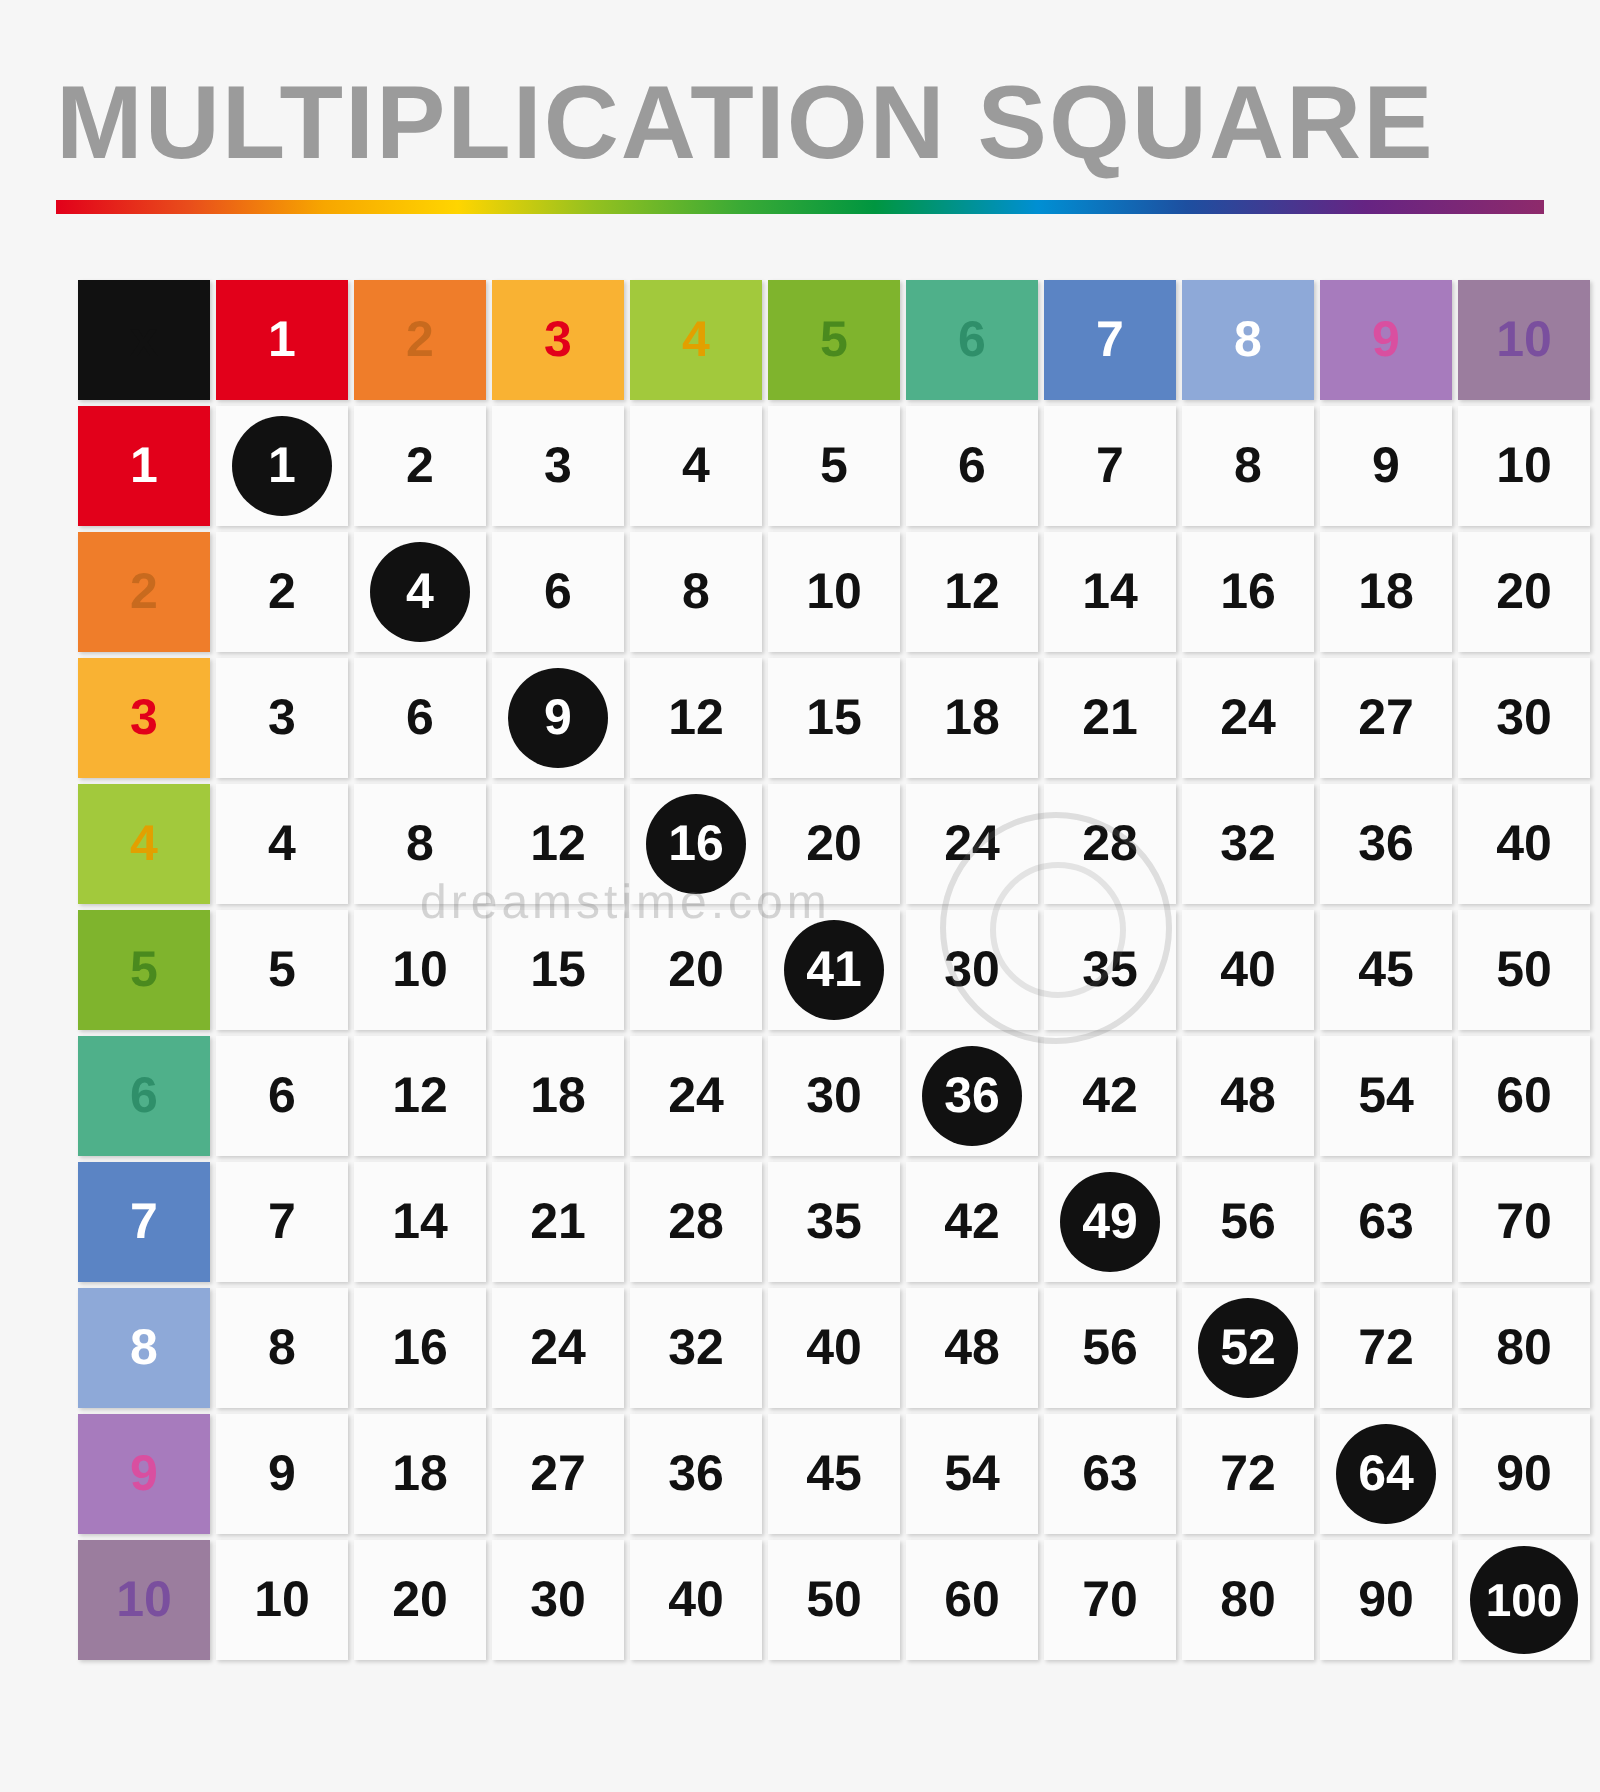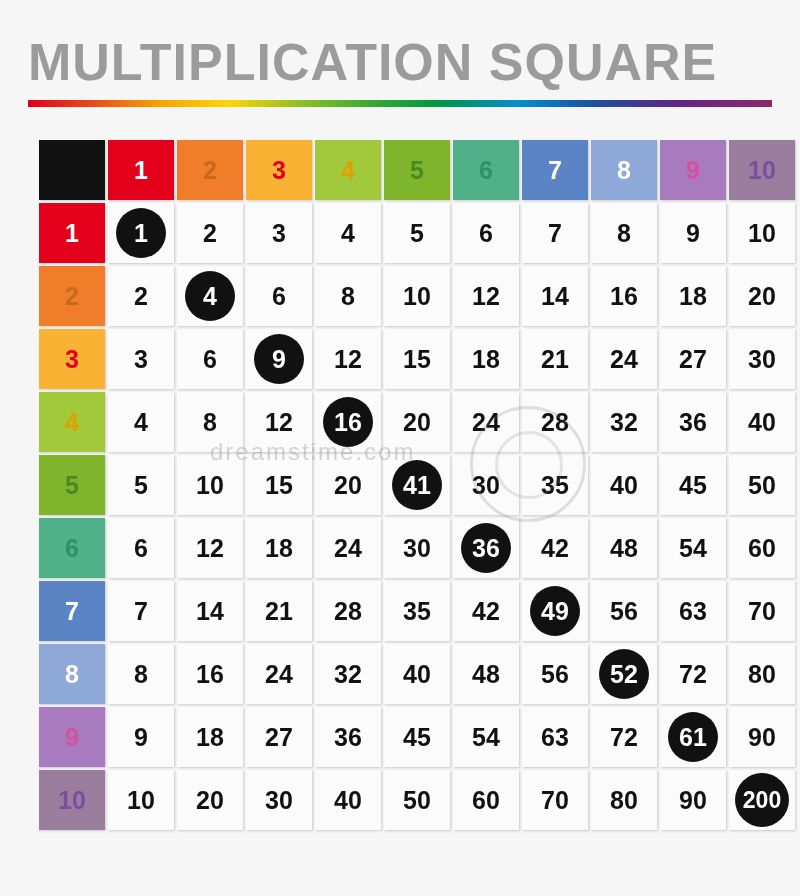--- a/index.html
+++ b/index.html
@@ -282,35 +282,35 @@
           <tr>
             <td class="rowhdr" style="background: rgb(167, 123, 189); color: rgb(217, 79, 160);">9</td>
             <td>9</td>
             <td>18</td>
             <td>27</td>
             <td>36</td>
             <td>45</td>
             <td>54</td>
             <td>63</td>
             <td>72</td>
-            <td><span class="circ">61</span></td>
+            <td><span class="circ">64</span></td>
             <td>90</td>
           </tr>
           <tr>
             <td class="rowhdr" style="background: rgb(155, 125, 158); color: rgb(122, 79, 158);">10</td>
             <td>10</td>
             <td>20</td>
             <td>30</td>
             <td>40</td>
             <td>50</td>
             <td>60</td>
             <td>70</td>
             <td>80</td>
             <td>90</td>
-            <td><span class="circ wide">200</span></td>
+            <td><span class="circ wide">100</span></td>
           </tr>
         </tbody>
     </table>
   </div>
 
   <div class="watermark">
     <div class="wm-text">dreamstime.com</div>
     <div class="wm-ring"></div>
   </div>
 

